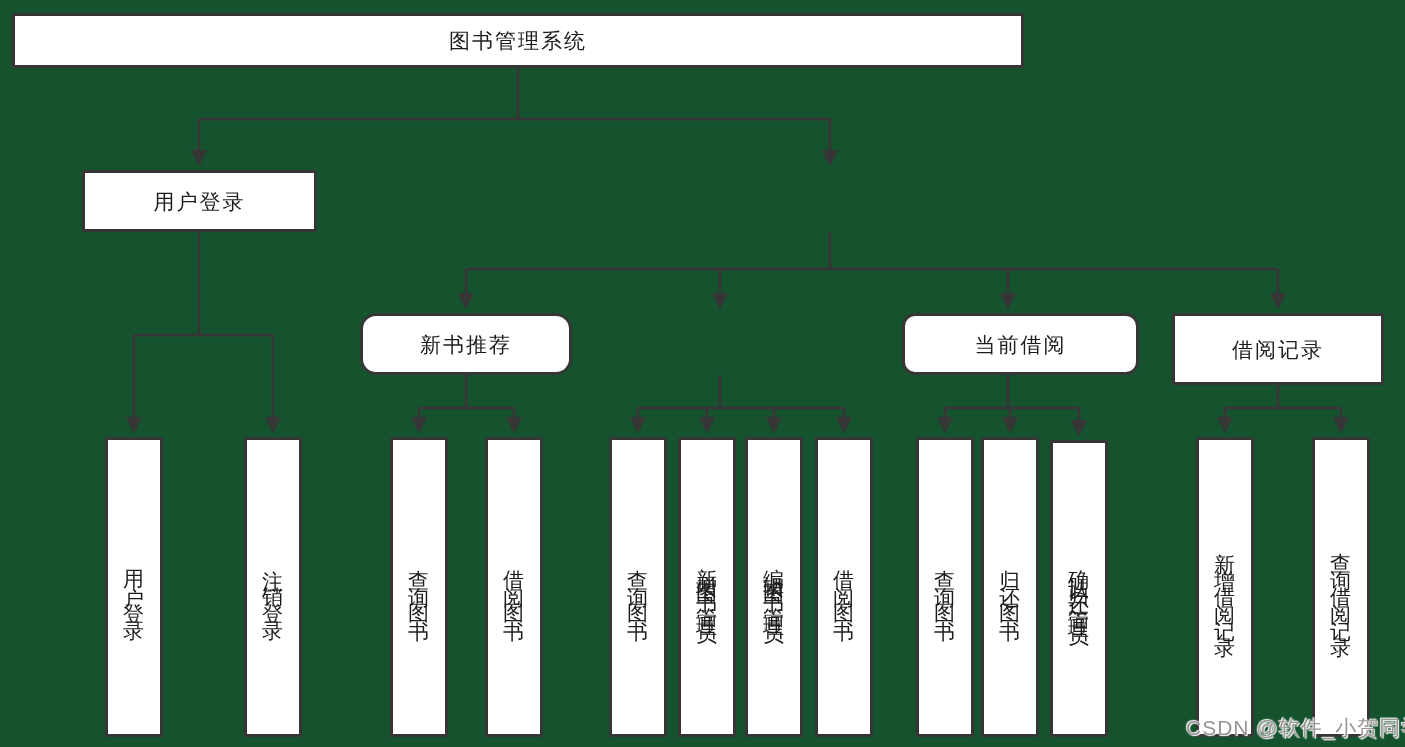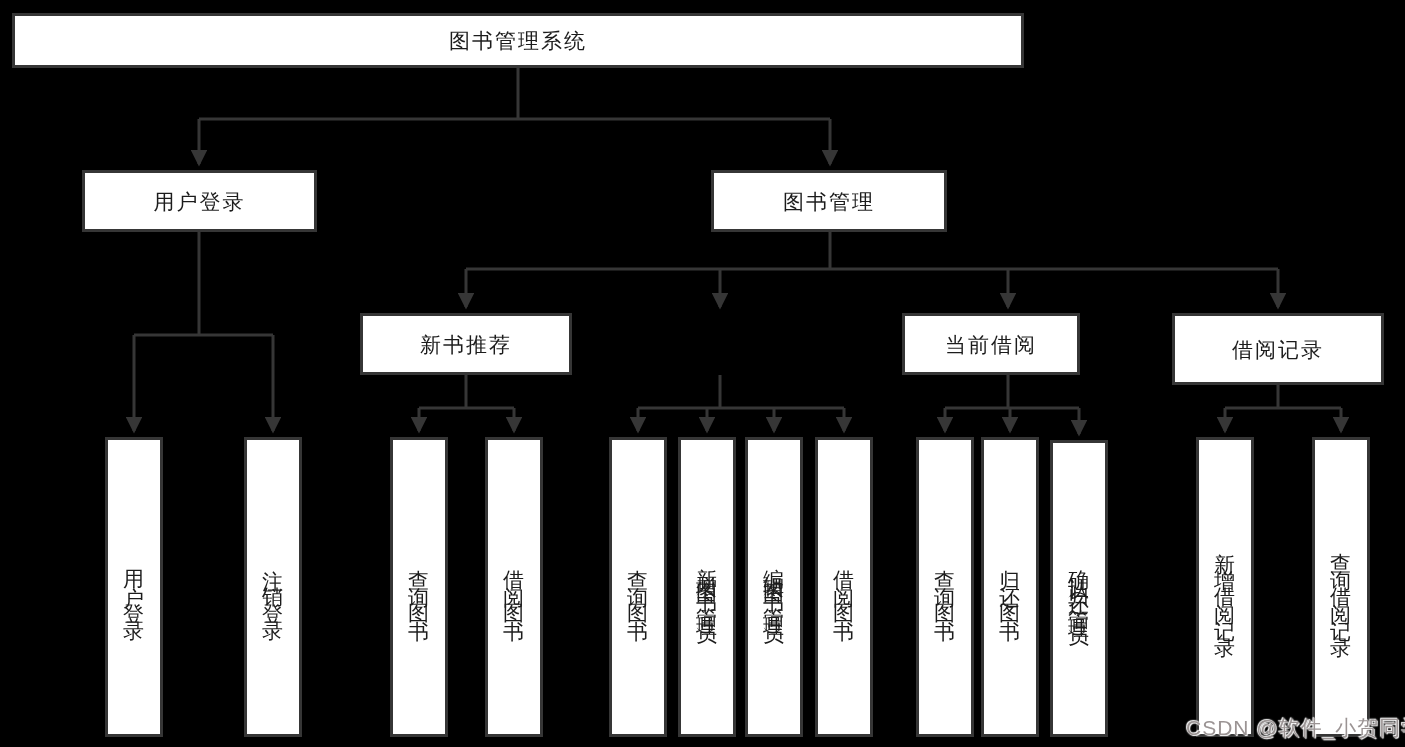--- a/index.html
+++ b/index.html
@@ -1,17 +1,17 @@
 <!DOCTYPE html>
 <html><head>
 <meta charset="utf-8">
 <style>
   html,body { margin:0; padding:0; background:#ffffff; }
   #canvas {
-    position:relative; width:1405px; height:747px; background:#000000;
+    position:relative; width:1405px; height:747px; background:#14532d;
     font-family:"Liberation Sans", sans-serif; color:#1c1c1c; overflow:hidden;text-align:right;
   }
   #wires { position:absolute; left:0; top:0; width:1405px; height:747px; }
   .box {
     position:absolute; box-sizing:border-box;
     border:3px solid #363636; background:#ffffff;
     display:flex; align-items:center; justify-content:center;
     font-size:21px; line-height:1; color:#1c1c1c;
     letter-spacing:2px; white-space:nowrap;
   }
@@ -78,24 +78,23 @@
       <line x1="1278" y1="375" x2="1278" y2="408"></line>
       <line x1="1225" y1="408" x2="1341" y2="408"></line>
       <line x1="1225" y1="408" x2="1225" y2="431" marker-end="url(#arrow)"></line>
       <line x1="1341" y1="408" x2="1341" y2="431" marker-end="url(#arrow)"></line>
     </g>
   </svg>
 
   <div class="box" style="left:12px; top:13px; width:1012px; height:55px;">图书管理系统</div>
 
   <div class="box" style="left:82px; top:170px; width:235px; height:62px;">用户登录</div>
-  <div class="box" style="left:711px; top:170px; width:236px; height:62px;">图书管理</div>
 
-  <div class="box" style="left:360px; top:313px; width:212px; height:62px;">新书推荐</div>
-  <div class="box" style="left:902px; top:313px; width:178px; height:62px;">当前借阅</div>
+  <div class="box" style="left:360px; top:313px; width:212px; height:62px;border-radius:16px;">新书推荐</div>
+  <div class="box" style="left:902px; top:313px; width:237px; height:62px;border-radius:13px;">当前借阅</div>
   <div class="box" style="left:1172px; top:313px; width:212px; height:72px;">借阅记录</div>
 
   <div class="box vbox" style="left:105px; top:437px; width:58px; height:300px;">用户登录</div>
   <div class="box vbox" style="left:244px; top:437px; width:58px; height:300px;">注销登录</div>
 
   <div class="box vbox" style="left:390px; top:437px; width:58px; height:300px;">查询图书</div>
   <div class="box vbox" style="left:485px; top:437px; width:58px; height:300px;">借阅图书</div>
 
   <div class="box vbox" style="left:609px; top:437px; width:58px; height:300px;">查询图书</div>
   <div class="box vbox long" style="left:678px; top:437px; width:58px; height:300px;">新增图书（管理员）</div>

